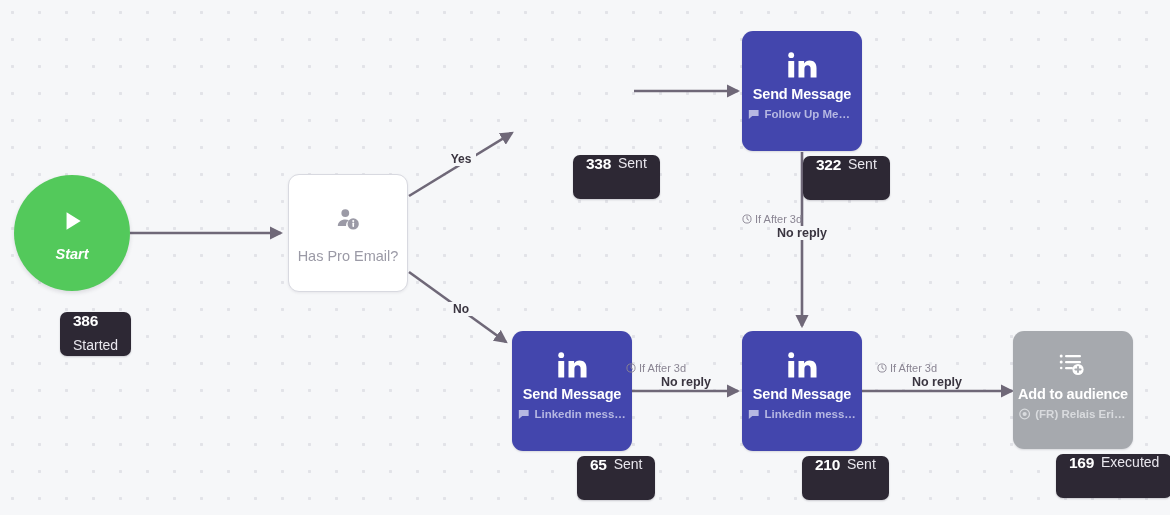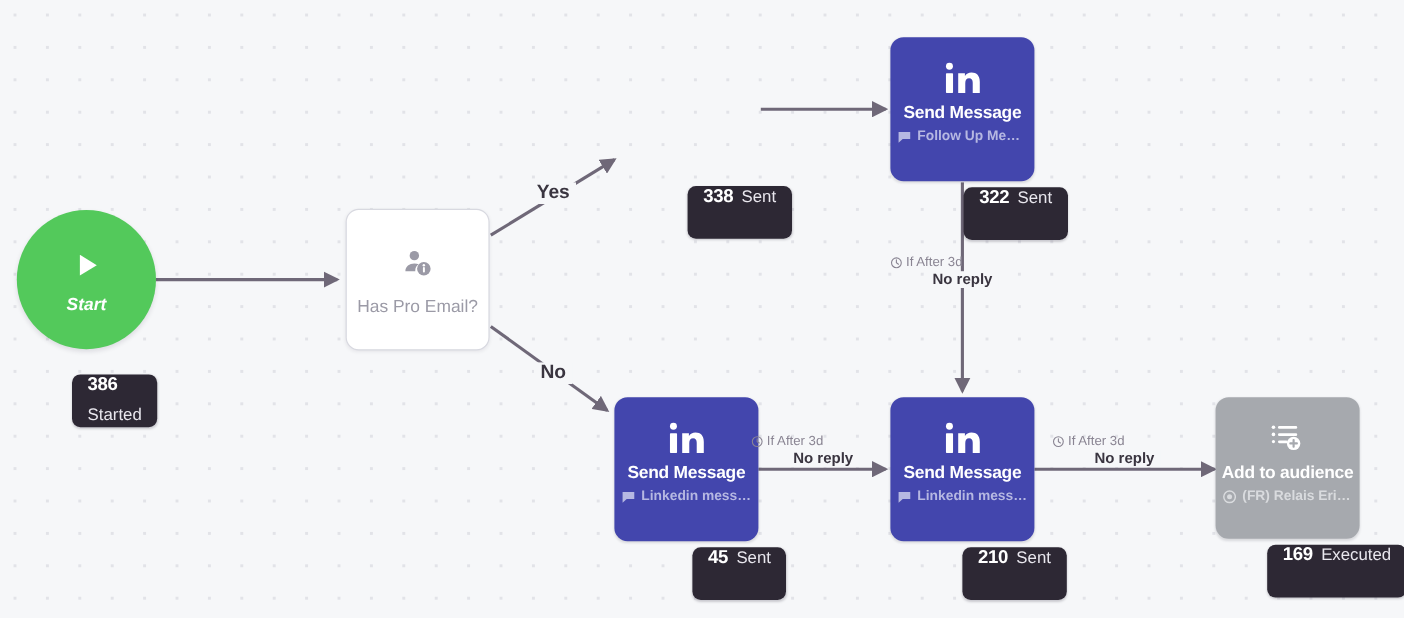--- a/index.html
+++ b/index.html
@@ -159,21 +159,21 @@
     color: #8a8593;
     font-weight: normal;
   }
   .edge-label .main {
     font-size: 12.5px;
     color: #3a3540;
     font-weight: bold;
     margin-top: 1px;
   }
   .edge-label.simple .main {
-    font-size: 16px;
+    font-size: 12px;
     color: #3a3540;
     font-weight: bold;
   }
   .edge-label .label-bg {
     background: #f6f7f9;
     padding: 0 5px;
     display: inline-block;
   }
 </style>
 </head>
@@ -265,21 +265,21 @@
     </span>
     <span class="node-title">Send Message</span>
     <span class="node-sub">
       <svg width="12" height="11" viewBox="0 0 14 13">
         <path d="M1 1 H13 V8.2 H5.2 L1 12 Z" fill="currentColor"></path>
       </svg>
       <span class="sub-text">Linkedin messa...</span>
     </span>
   </div>
   <div class="badge" style="left:531px; top:456px;">
-    <span class="badge-value">45</span>
+    <span class="badge-value">65</span>
     <span class="badge-label">Sent</span>
   </div>
 
   <div class="node linkedin" style="left:742px; top:331px; width:120px; height:120px;">
     <span class="node-icon">
       <svg width="34" height="28" viewBox="0 0 34 28">
         <circle cx="6.2" cy="4.2" r="2.9" fill="#ffffff"></circle>
         <rect x="3.3" y="10" width="5.9" height="16.5" rx="0.6" fill="#ffffff"></rect>
         <path d="M13.5 26.5 V10 h5.6 v2.4 c1.1-1.9 3-2.9 5.5-2.9 4.3 0 6.9 2.7 6.9 7.6 v9.4 h-5.9 v-8.5 c0-2.4-1-3.7-3-3.7 -2.1 0-3.2 1.4-3.2 3.8 v8.4 z" fill="#ffffff"></path>
       </svg>

